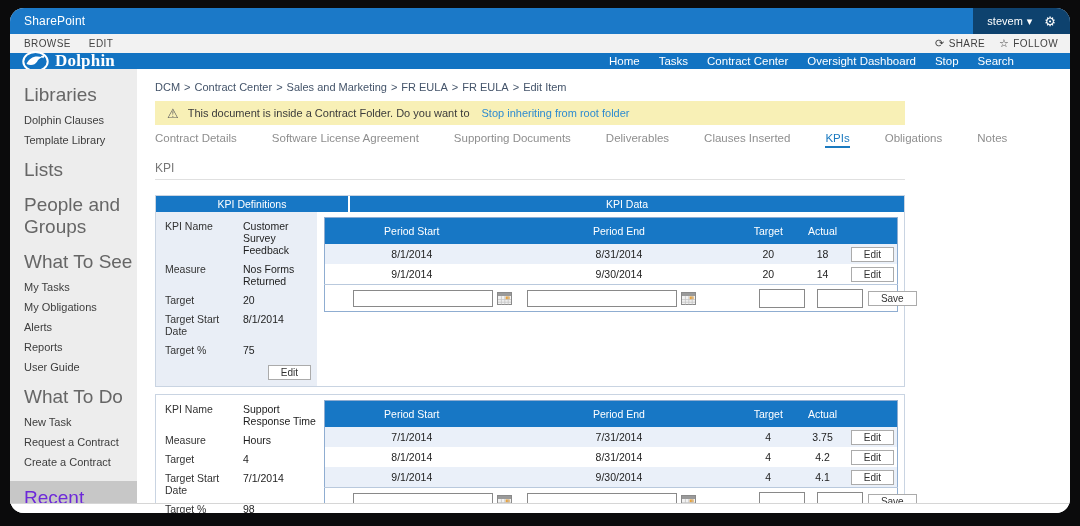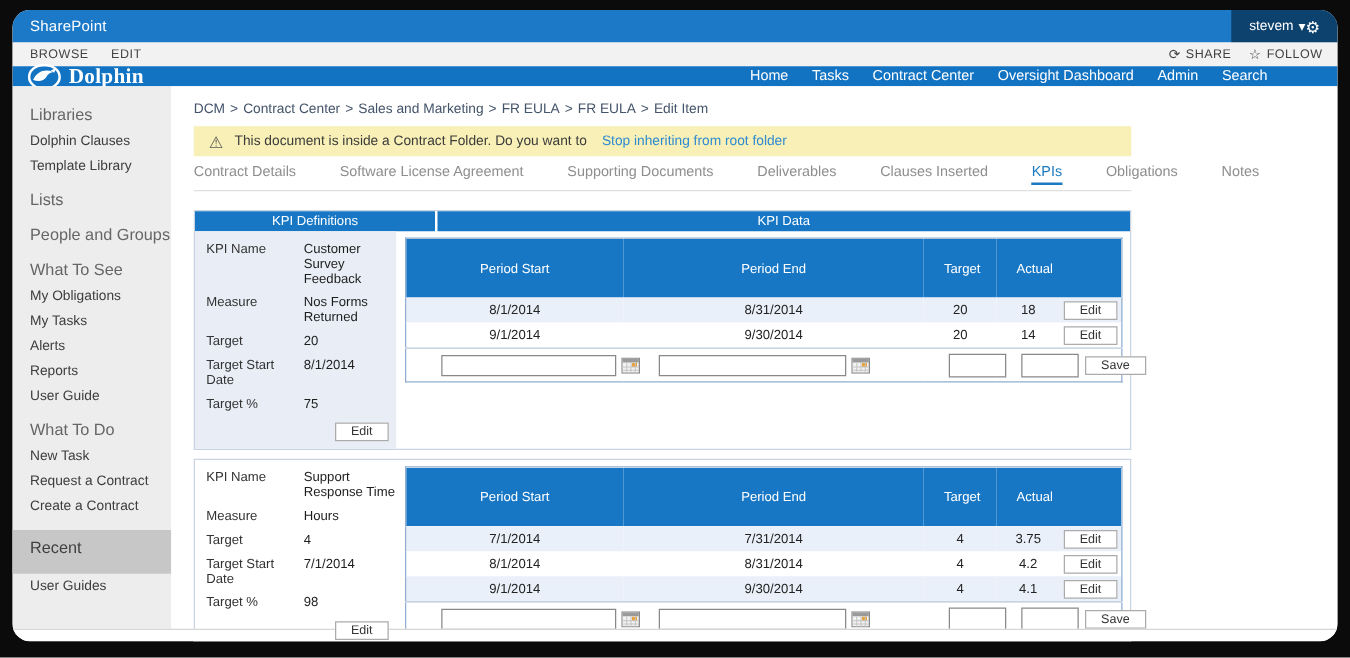--- a/index.html
+++ b/index.html
@@ -5,21 +5,21 @@
   html,body{margin:0;padding:0;}
   body{width:1080px;height:526px;background:#0b0b0c;position:relative;overflow:hidden;
        font-family:"Liberation Sans",sans-serif;-webkit-font-smoothing:antialiased;}
   .app{position:absolute;left:10px;top:8px;right:10px;bottom:13px;border-radius:14px;
        overflow:hidden;background:#fff;display:flex;flex-direction:column;}
 
   
   .suitebar{height:26px;background:#1b79c8;color:#fff;display:flex;align-items:center;
             justify-content:space-between;padding-left:14px;flex:0 0 auto;}
   .brand{font-size:12px;letter-spacing:.2px;}
-  .suite-right{height:100%;display:flex;align-items:center;padding:0 14px;
+  .suite-right{height:100%;display:flex;align-items:center;gap:12px;padding:0 14px;
                background:rgba(0,0,0,0.45);font-size:11px;}
   .user-menu{display:flex;align-items:center;gap:4px;cursor:pointer;}
   .gear{font-size:13px;cursor:pointer;line-height:1;}
 
   
   .ribbonbar{height:19px;background:#f2f2f2;color:#444;display:flex;align-items:center;
              justify-content:space-between;padding:0 12px 0 14px;font-size:10px;flex:0 0 auto;}
   .ribbon-tabs{display:flex;gap:18px;}
   .ribbon-tab{cursor:pointer;letter-spacing:.4px;}
   .ribbon-right{display:flex;align-items:center;gap:14px;color:#3f3f3f;}
@@ -35,23 +35,23 @@
   .nav-link{cursor:pointer;white-space:nowrap;}
   .searchbox{width:136px;height:18px;background:#fff;display:flex;align-items:center;
              padding:0 5px 0 7px;border:1px solid #0f5e9e;}
   .searchbox input{border:0;outline:0;flex:1;font-size:10.5px;color:#444;width:100px;
                    font-family:"Liberation Sans",sans-serif;background:transparent;}
   .searchbox input::placeholder{color:#8a8a8a;}
 
   
   .content{flex:1;display:flex;min-height:0;}
   .sidebar{width:127px;background:#ededed;padding-top:6px;flex:0 0 auto;color:#3d3d3d;}
-  .side-heading{font-size:13px;color:#666;padding:9px 0 4px 14px;cursor:pointer;}
+  .side-heading{font-size:19px;color:#666;padding:9px 0 4px 14px;cursor:pointer;}
   .side-link{font-size:11px;padding:4px 0 4px 14px;cursor:pointer;}
-  .side-heading.highlight{background:#c7c7c7;color:#404040;padding:6px 0 14px 14px;margin-top:9px;}
+  .side-heading.highlight{background:#c7c7c7;color:#6d28d9;padding:6px 0 14px 14px;margin-top:9px;}
 
   main{flex:1;background:#fff;padding:12px 0 0 18px;font-size:11px;color:#333;min-width:0;}
   .breadcrumb{font-size:11px;color:#44546a;}
   .bc-seg{cursor:pointer;}
   .bc-sep{margin:0 4px;color:#44546a;}
 
   .warning{margin-top:8px;width:750px;background:#f8f0b6;height:24px;display:flex;
            align-items:center;gap:9px;padding:0 0 0 12px;box-sizing:border-box;font-size:11px;color:#3b3b3b;}
   .warn-icon{font-size:13px;color:#5a5a5a;line-height:1;}
   .warning-link{color:#2e8bd0;cursor:pointer;margin-left:3px;}
@@ -73,21 +73,21 @@
   .def-panel{width:161px;flex:0 0 auto;position:relative;padding:5px 0 26px 0;}
   .def-panel.tint{background:#e9eef6;}
   .frow{display:flex;padding:3px 0 4px 9px;font-size:10.5px;}
   .flabel{width:78px;flex:0 0 auto;color:#333;}
   .fvalue{color:#1d1d1d;}
   .def-edit{position:absolute;right:6px;bottom:6px;}
 
   .data-panel{flex:1;padding:5px 6px 6px 7px;min-width:0;}
   table.kpi{width:100%;border-collapse:collapse;table-layout:fixed;border:1px solid #8fadd1;
             font-size:10.5px;}
-  table.kpi th{background:#1777c5;color:#fff;font-weight:normal;height:15px;padding:16px;
+  table.kpi th{background:#1777c5;color:#fff;font-weight:normal;height:26px;padding:0;
                text-align:center;overflow:hidden;}
   table.kpi td{text-align:center;height:20px;padding:0;color:#222;}
   tr.alt td{background:#eaf0f9;}
   tr.input-row td{border-top:1px solid #b9c9dd;height:26px;background:#fff;padding-left:20px;}
   .inputwrap{display:flex;align-items:center;gap:4px;padding-left:8px;}
   .date-input{width:142px;height:15px;border:1px solid #898989;font-size:10px;padding:0 3px;
               font-family:"Liberation Sans",sans-serif;}
   .num-input{width:40px;height:15px;border:1px solid #898989;font-size:10px;text-align:center;
              font-family:"Liberation Sans",sans-serif;}
   .btn-sm{background:#fff;border:1px solid #ababab;font-size:10px;color:#333;
@@ -137,35 +137,35 @@
           <path d="M18.5 5.4 L22.8 3.4 L21.4 7.2 Z" fill="#ffffff"></path>
         </svg>
       </span>
       <span class="logo-text">Dolphin</span>
     </div>
     <nav class="main-nav">
         <span class="nav-link">Home</span>
         <span class="nav-link">Tasks</span>
         <span class="nav-link">Contract Center</span>
         <span class="nav-link">Oversight Dashboard</span>
-        <span class="nav-link">Admin</span>
+        <span class="nav-link">Stop</span>
         <span class="nav-link">Search</span>
       </nav>
   </div>
 
   <div class="content">
     <aside class="sidebar">
         <div class="side-heading">Libraries</div>
         <div class="side-link">Dolphin Clauses</div>
         <div class="side-link">Template Library</div>
         <div class="side-heading">Lists</div>
         <div class="side-heading">People and Groups</div>
         <div class="side-heading">What To See</div>
+        <div class="side-link">My Tasks</div>
         <div class="side-link">My Obligations</div>
-        <div class="side-link">My Tasks</div>
         <div class="side-link">Alerts</div>
         <div class="side-link">Reports</div>
         <div class="side-link">User Guide</div>
         <div class="side-heading">What To Do</div>
         <div class="side-link">New Task</div>
         <div class="side-link">Request a Contract</div>
         <div class="side-link">Create a Contract</div>
         <div class="side-heading highlight">Recent</div>
         <div class="side-link">User Guides</div>
       </aside>
@@ -183,20 +183,21 @@
           <span class="tab">Contract Details</span>
           <span class="tab">Software License Agreement</span>
           <span class="tab">Supporting Documents</span>
           <span class="tab">Deliverables</span>
           <span class="tab">Clauses Inserted</span>
           <span class="tab active">KPIs</span>
           <span class="tab">Obligations</span>
           <span class="tab">Notes</span>
         </div>
 
+      <div class="kpi-title">KPI</div>
       <div class="divider"></div>
 
       <div class="blocks">
           <div class="kpi-block">
             <div class="block-titles">
               <div class="bt bt-def">KPI Definitions</div>
               <div class="bt bt-data">KPI Data</div>
             </div>
             <div class="block-body">
               <div class="def-panel tint">

